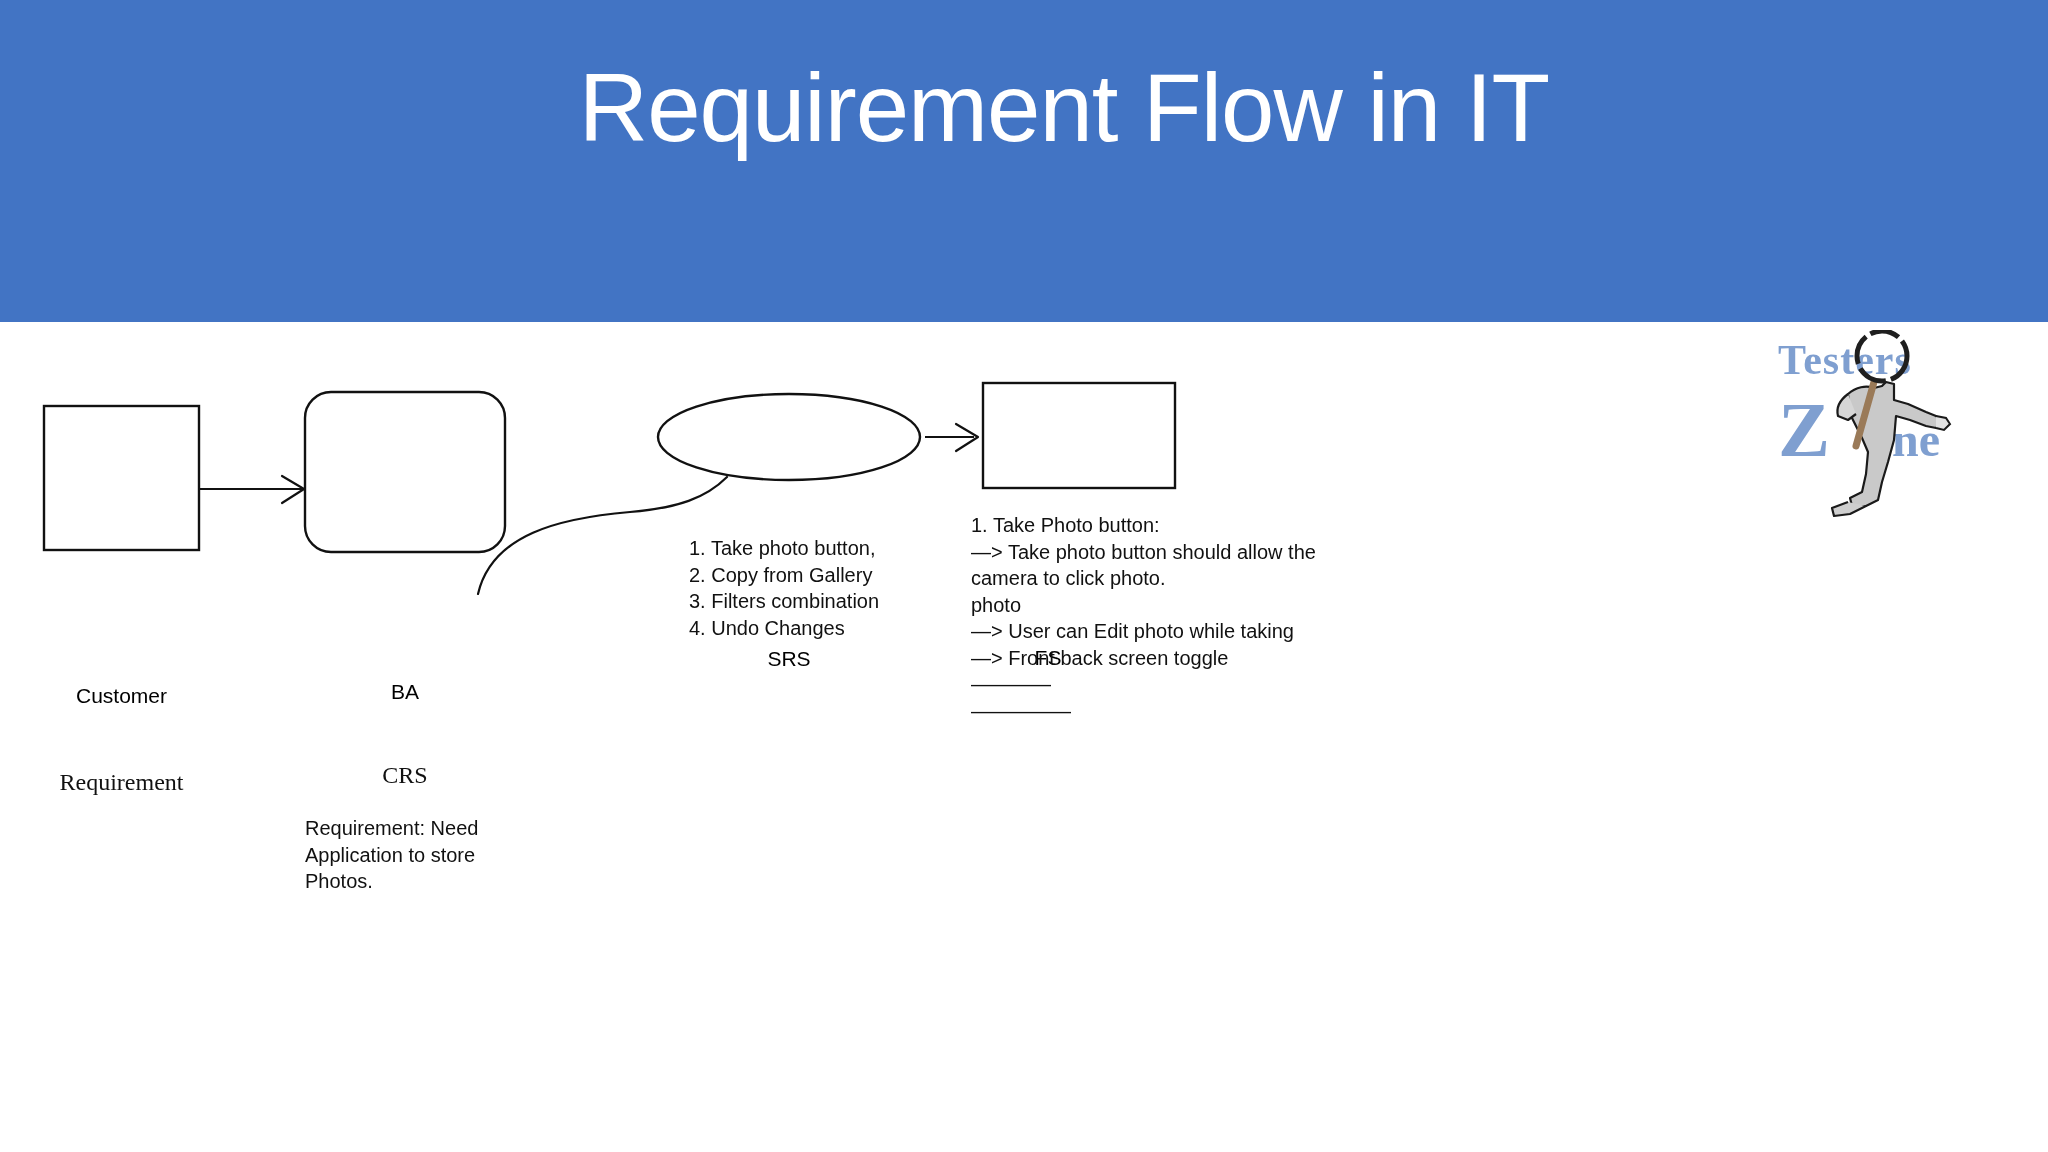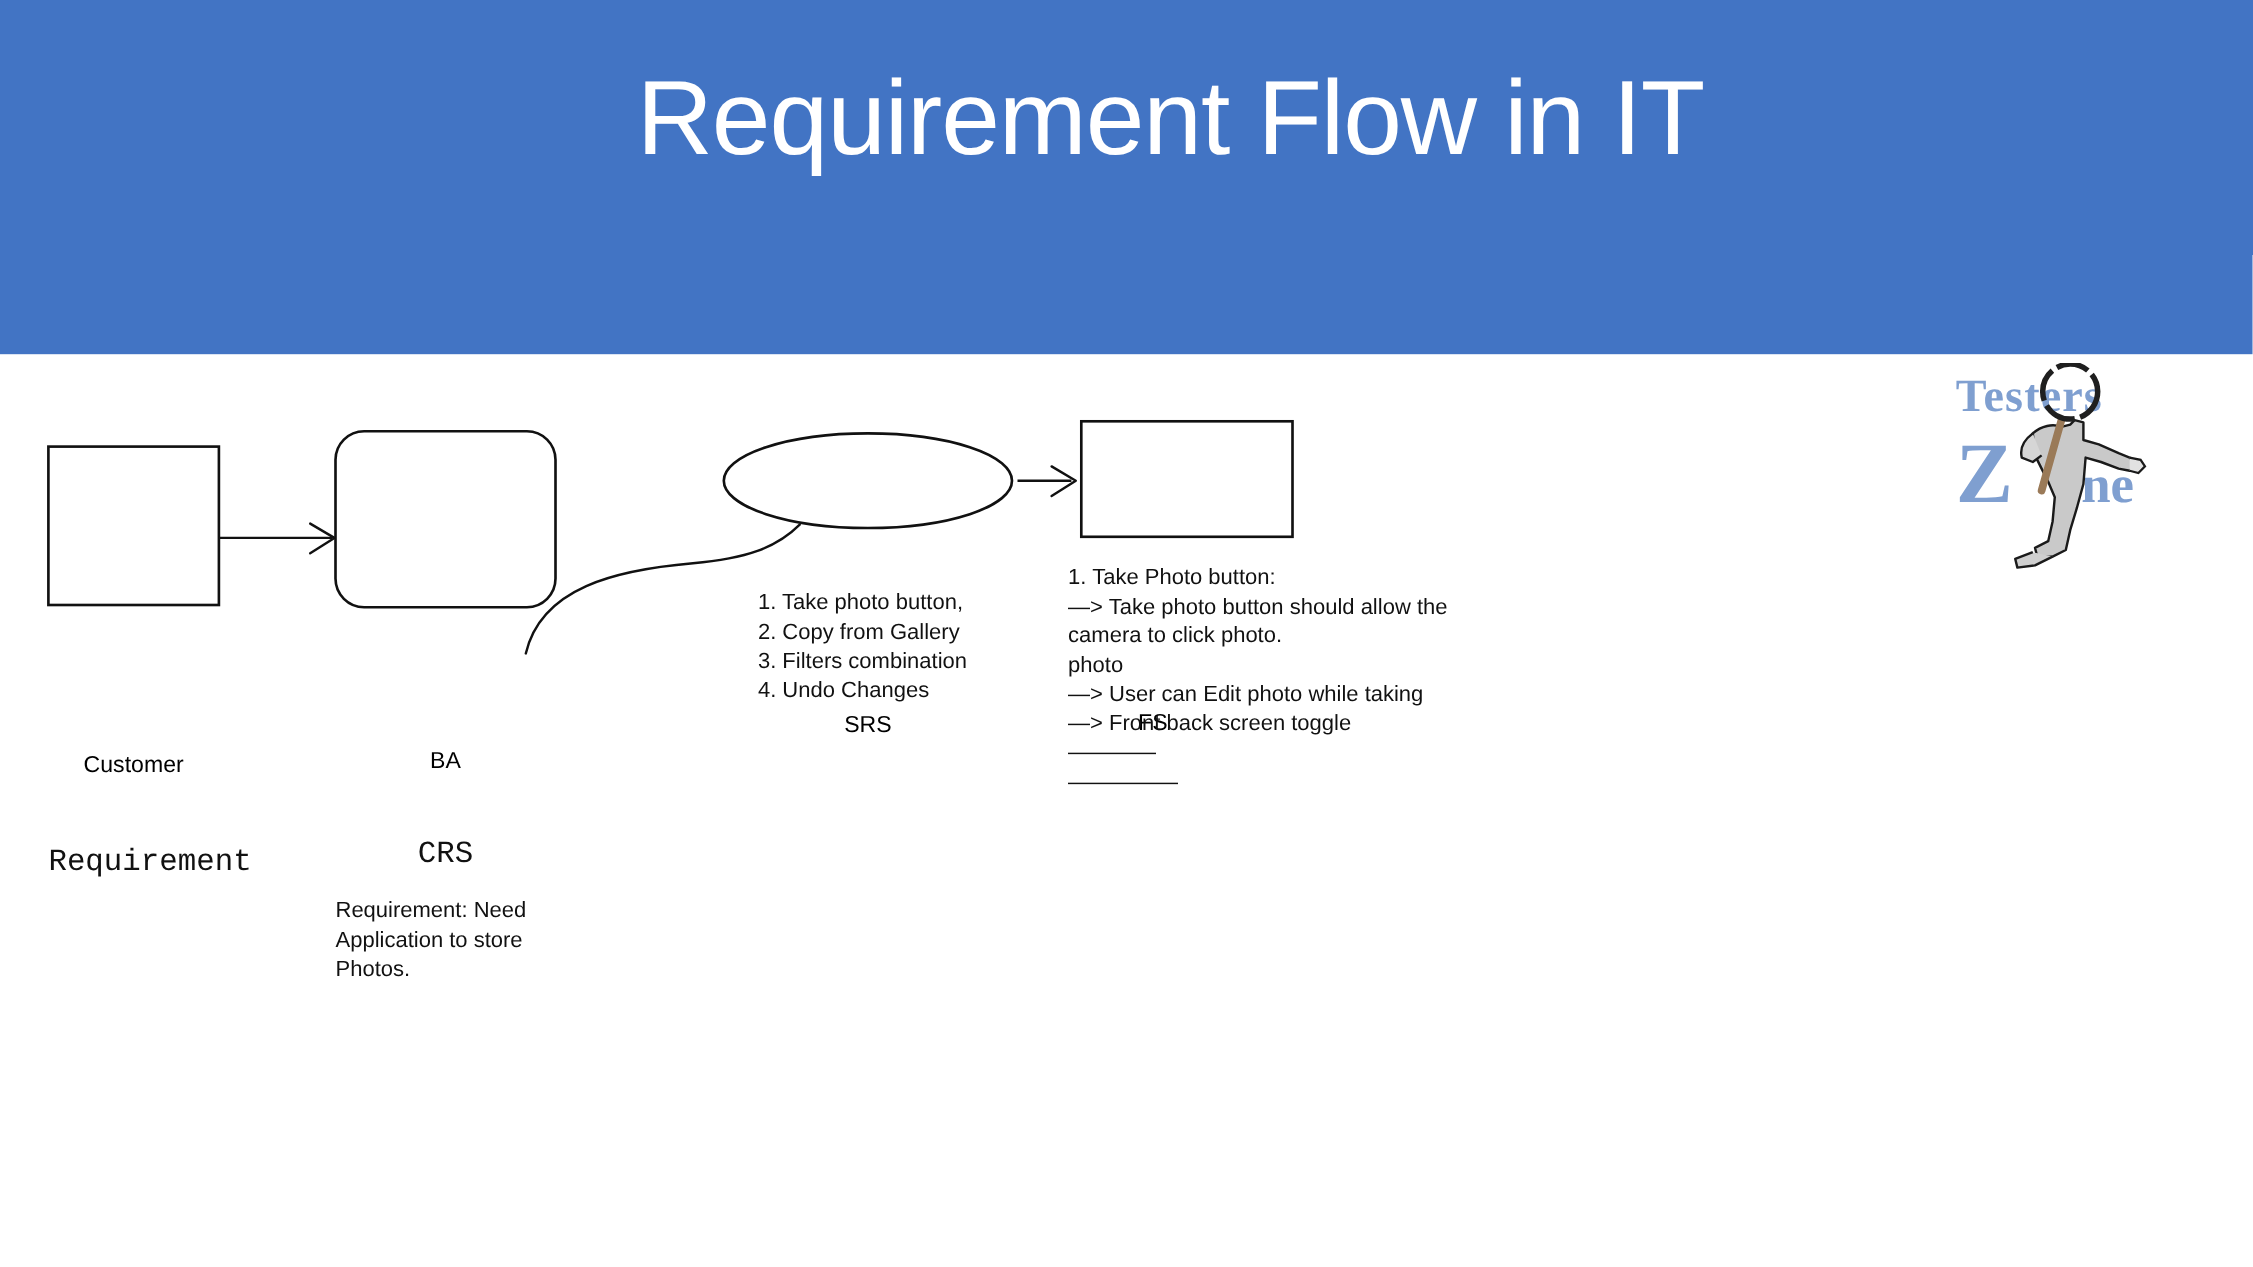--- a/index.html
+++ b/index.html
@@ -65,22 +65,22 @@
     color: #000000;
     font-family: "Liberation Sans", sans-serif;
     font-size: 21px;
     font-weight: 400;
     white-space: nowrap;
     text-align: center;
   }
   .caption {
     position: absolute;
     color: #111111;
-    font-family: Liberation Mono, monospace;
-    font-size: 28px;
+    font-family: Liberation Serif, serif;
+    font-size: 24px;
     font-weight: 400;
     white-space: nowrap;
   }
   .note-block {
     position: absolute;
     color: #111111;
     font-family: "Liberation Sans", sans-serif;
     font-size: 20px;
     font-weight: 400;
     line-height: 26.5px;

